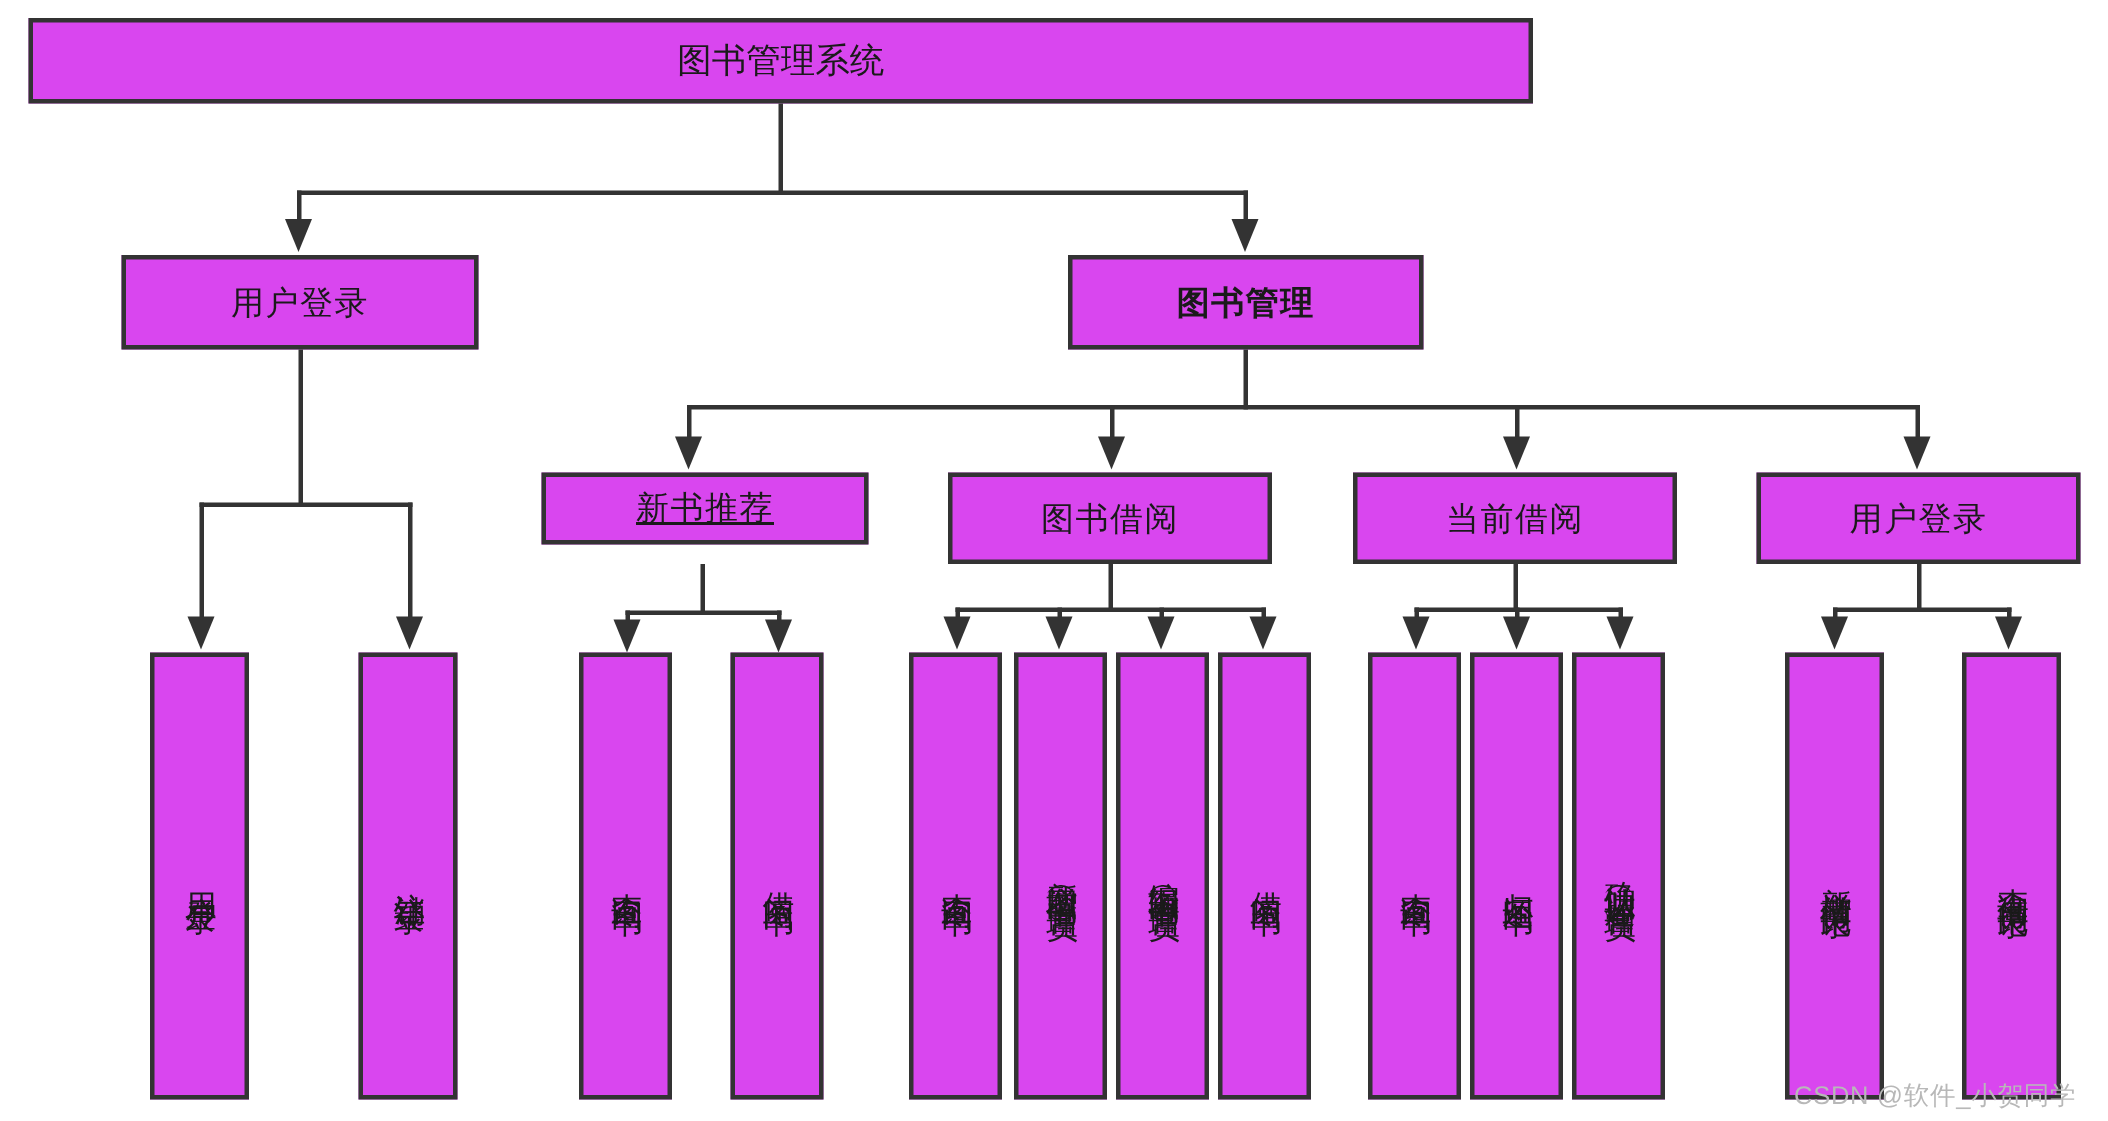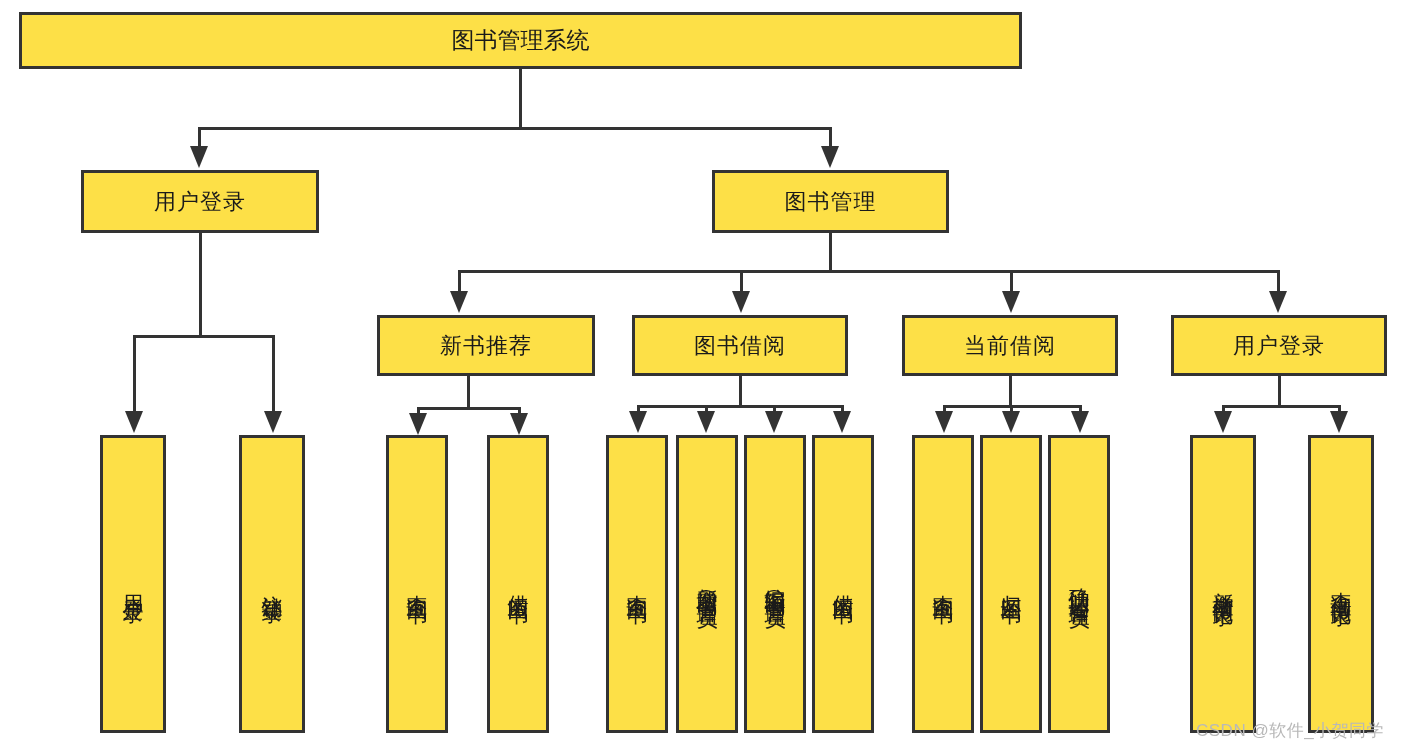--- a/index.html
+++ b/index.html
@@ -14,21 +14,21 @@
     position: relative;
     width: 1405px;
     height: 747px;
     background: #ffffff;
     overflow: hidden;
   }
   .node {
     position: absolute;
     box-sizing: border-box;
     border: 3px solid #333333;
-    background: #fde047;
+    background: #d946ef;
     display: flex;
     align-items: center;
     justify-content: center;
     color: #1a1a1a;
   }
   .node.horiz {
     font-size: 22px;
     letter-spacing: 1px;
   }
   .node.root {
@@ -82,21 +82,21 @@
   <div class="line v" style="left:519px; top:69px; height:60px;"></div>
   <div class="line h" style="left:198px; top:127px; width:634px;"></div>
   <div class="line v" style="left:198px; top:127px; height:21px;"></div>
   <div class="line v" style="left:829px; top:127px; height:21px;"></div>
   <div class="arrow" style="left:190px; top:146px;"></div>
   <div class="arrow" style="left:821px; top:146px;"></div>
 
   <div class="node horiz" style="left:81px; top:170px; width:238px; height:63px;">
     <span>用户登录</span>
   </div>
-  <div class="node horiz" style="left:712px; top:170px; width:237px; height:63px;">
+  <div class="node horiz" style="left:712px; top:170px; width:237px; height:63px;font-weight:bold;">
     <span>图书管理</span>
   </div>
 
   <div class="line v" style="left:199px; top:233px; height:104px;"></div>
   <div class="line h" style="left:133px; top:335px; width:142px;"></div>
   <div class="line v" style="left:133px; top:335px; height:78px;"></div>
   <div class="line v" style="left:272px; top:335px; height:78px;"></div>
   <div class="arrow" style="left:125px; top:411px;"></div>
   <div class="arrow" style="left:264px; top:411px;"></div>
 
@@ -104,21 +104,21 @@
   <div class="line h" style="left:458px; top:270px; width:822px;"></div>
   <div class="line v" style="left:458px; top:270px; height:22px;"></div>
   <div class="line v" style="left:740px; top:270px; height:22px;"></div>
   <div class="line v" style="left:1010px; top:270px; height:22px;"></div>
   <div class="line v" style="left:1277px; top:270px; height:22px;"></div>
   <div class="arrow" style="left:450px; top:291px;"></div>
   <div class="arrow" style="left:732px; top:291px;"></div>
   <div class="arrow" style="left:1002px; top:291px;"></div>
   <div class="arrow" style="left:1269px; top:291px;"></div>
 
-  <div class="node horiz" style="left:377px; top:315px; width:218px; height:61px;">
+  <div class="node horiz" style="left:361px; top:315px; width:218px; height:48px;text-decoration:underline;">
     <span>新书推荐</span>
   </div>
   <div class="node horiz" style="left:632px; top:315px; width:216px; height:61px;">
     <span>图书借阅</span>
   </div>
   <div class="node horiz" style="left:902px; top:315px; width:216px; height:61px;">
     <span>当前借阅</span>
   </div>
   <div class="node horiz" style="left:1171px; top:315px; width:216px; height:61px;">
     <span>用户登录</span>

